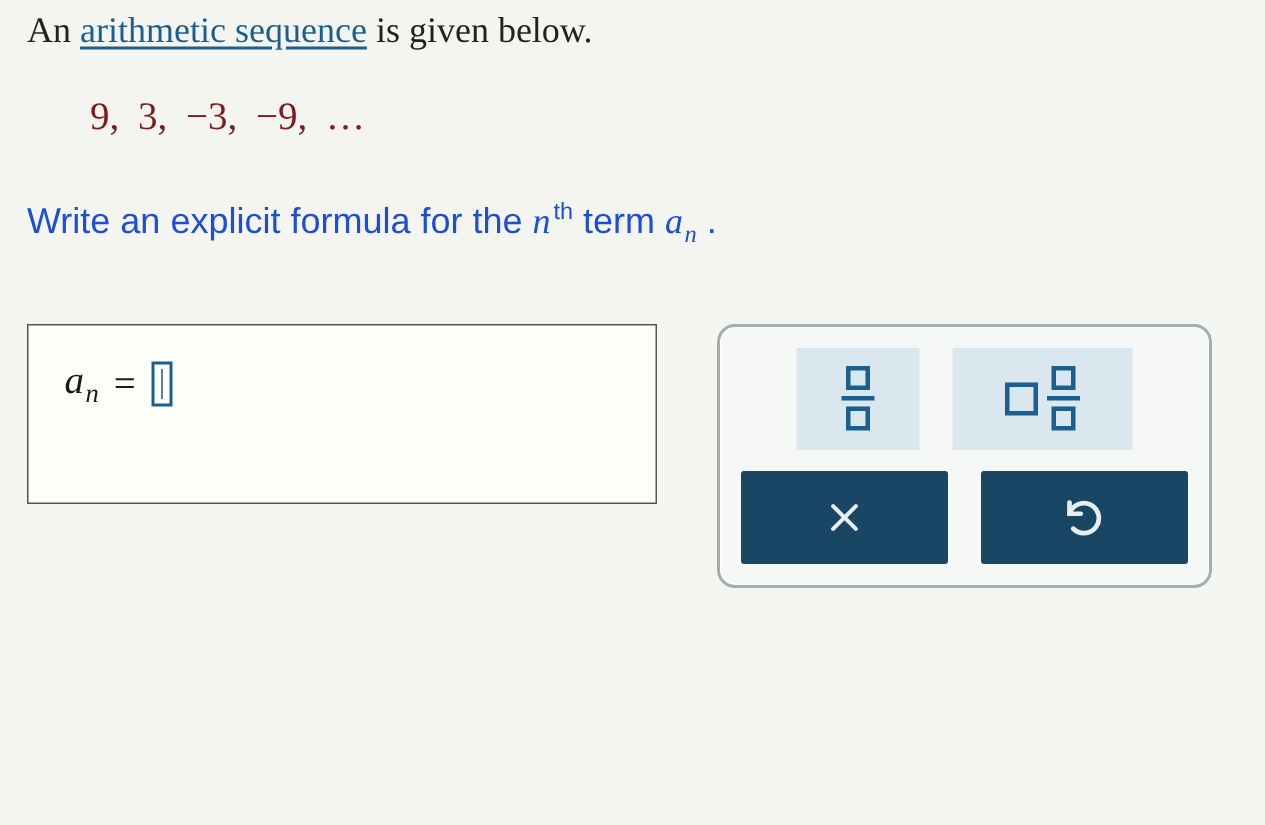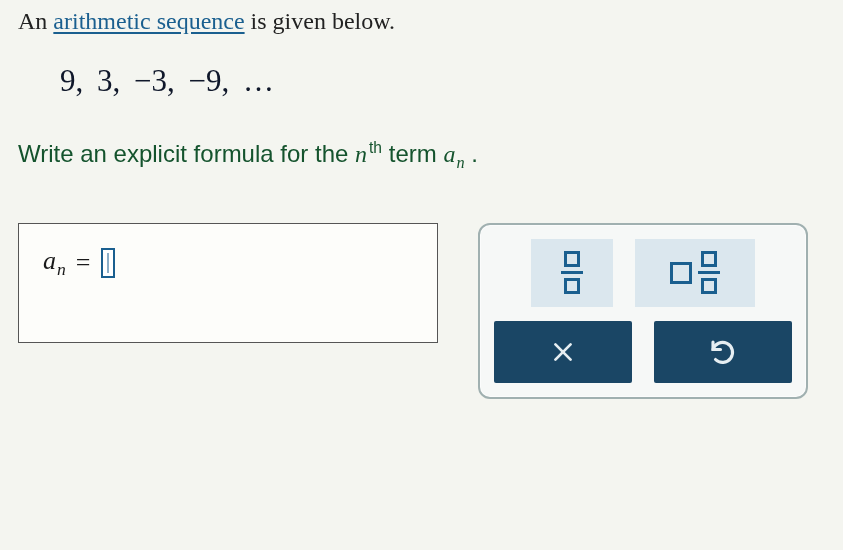--- a/index.html
+++ b/index.html
@@ -20,30 +20,30 @@
     font-family: Liberation Serif, serif;
   }
   .intro .link {
     color: #1a5f8f;
     text-decoration: underline;
     text-decoration-color: #1a5f8f;
     text-underline-offset: 3px;
   }
   .sequence {
     font-family: "Times New Roman", Times, serif;
-    font-size: 31px;
+    font-size: 26px;
     margin-left: 42px;
     margin-bottom: 40px;
     word-spacing: 6px;
-    color: #0f172a;
+    color: #7f1d1d;
   }
   .question {
     font-size: 24px;
     margin-bottom: 50px;
-    color: #14532d;
+    color: #1d4ed8;
   }
   .mathvar { font-family: "Times New Roman", Times, serif; font-style: italic; }
   .sup { font-size: 0.65em; vertical-align: super; font-family: Verdana, sans-serif; font-style: normal; margin-left: 2px; }
   .sub { font-size: 0.68em; vertical-align: sub; font-style: italic; font-family: "Times New Roman", serif; margin-left: 1px; }
 
   .bottom-row {
     display: flex;
     align-items: flex-start;
     gap: 40px;
   }

